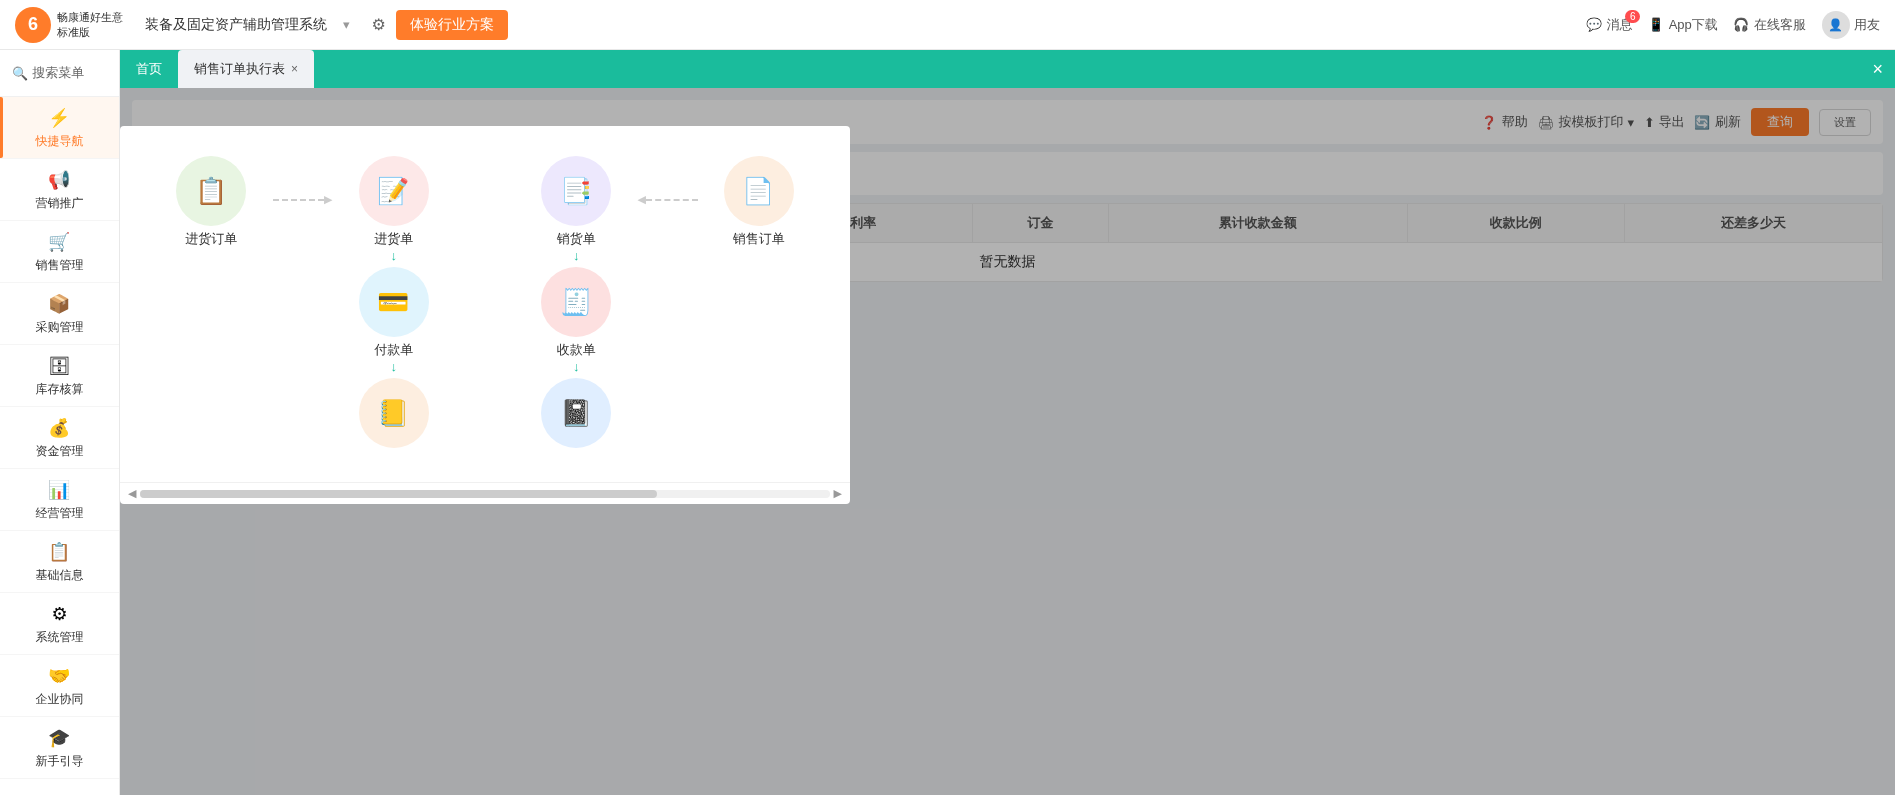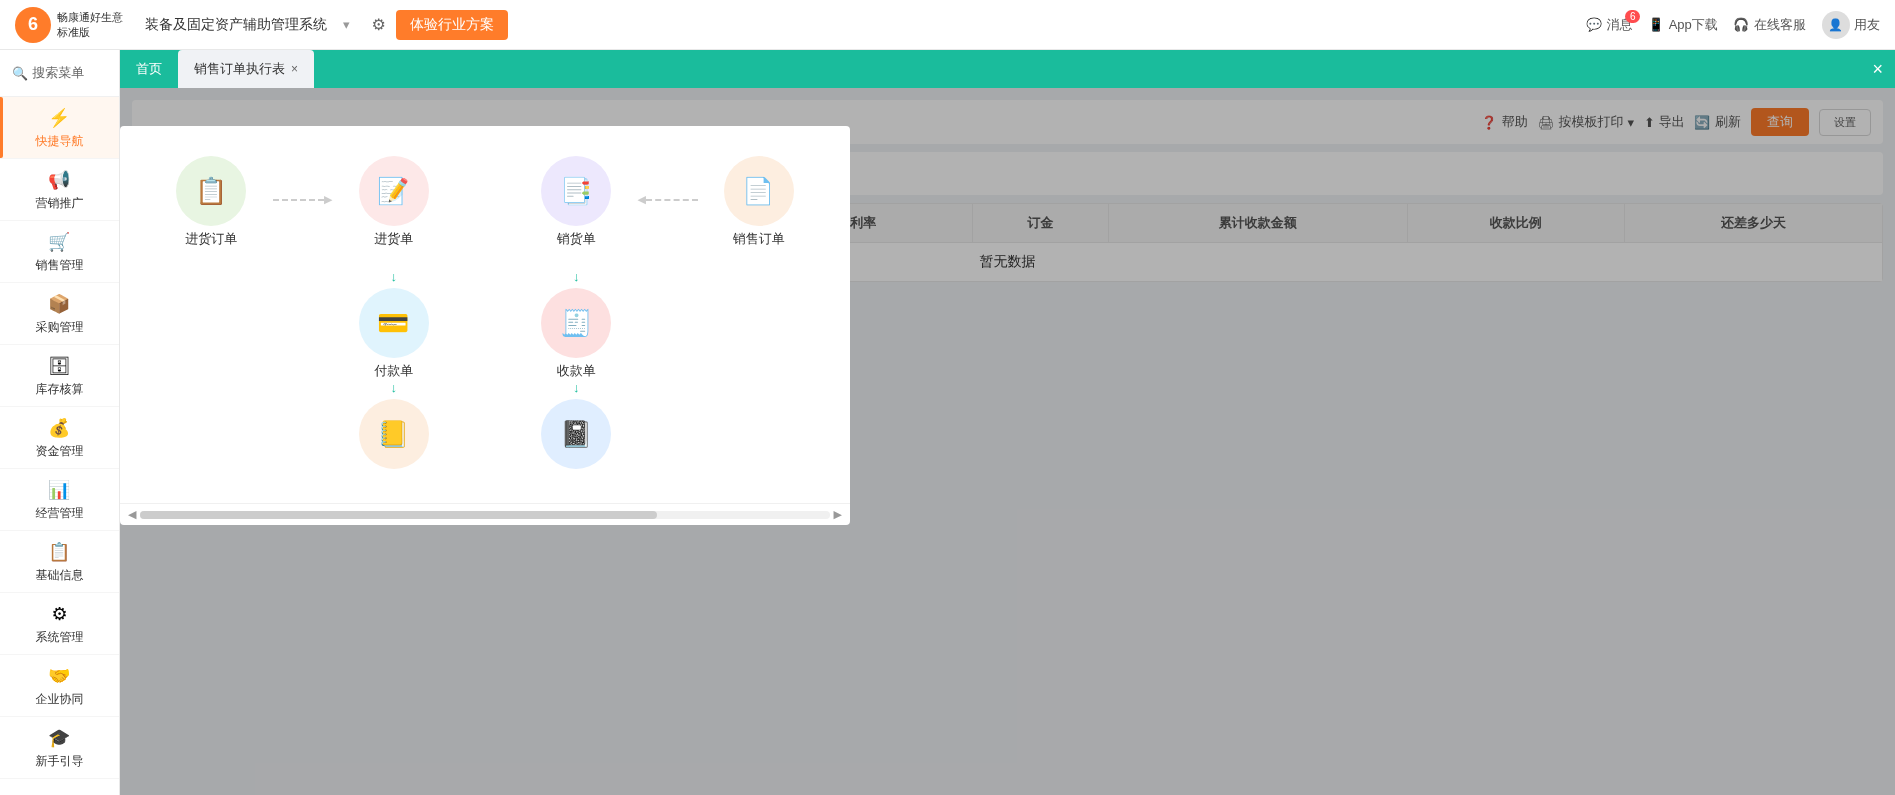--- a/index.html
+++ b/index.html
@@ -481,21 +481,21 @@
                   <div style="flex:1; border-top:2px dashed #ccc;"></div>
                 </div>
 
                 <div class="flow-cell">
                   <div class="flow-circle" style="background:#fdeee0; width:70px; height:70px; border-radius:50%; display:flex; align-items:center; justify-content:center; font-size:26px;">
                     <span>📄</span>
                   </div>
                 </div>
               </div>
 
-              <div class="flow-row" style="margin-bottom: 21px;">
+              <div class="flow-row" style="margin-bottom: 0;">
                 <div class="flow-cell">
                   <span class="flow-label">进货订单</span>
                 </div>
                 <div style="width:60px;"></div>
                 <div class="flow-cell">
                   <span class="flow-label">进货单</span>
                 </div>
                 <div style="width:60px;"></div>
                 <div class="flow-cell">
                   <span class="flow-label">销货单</span>

